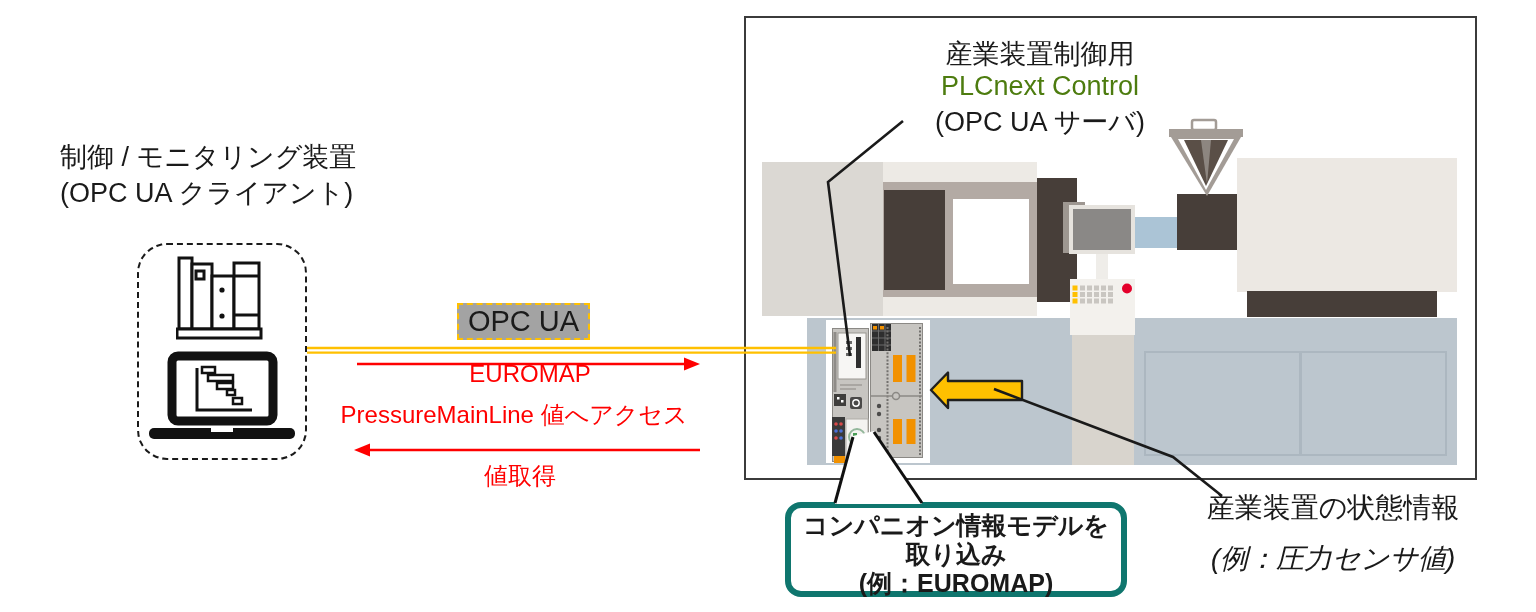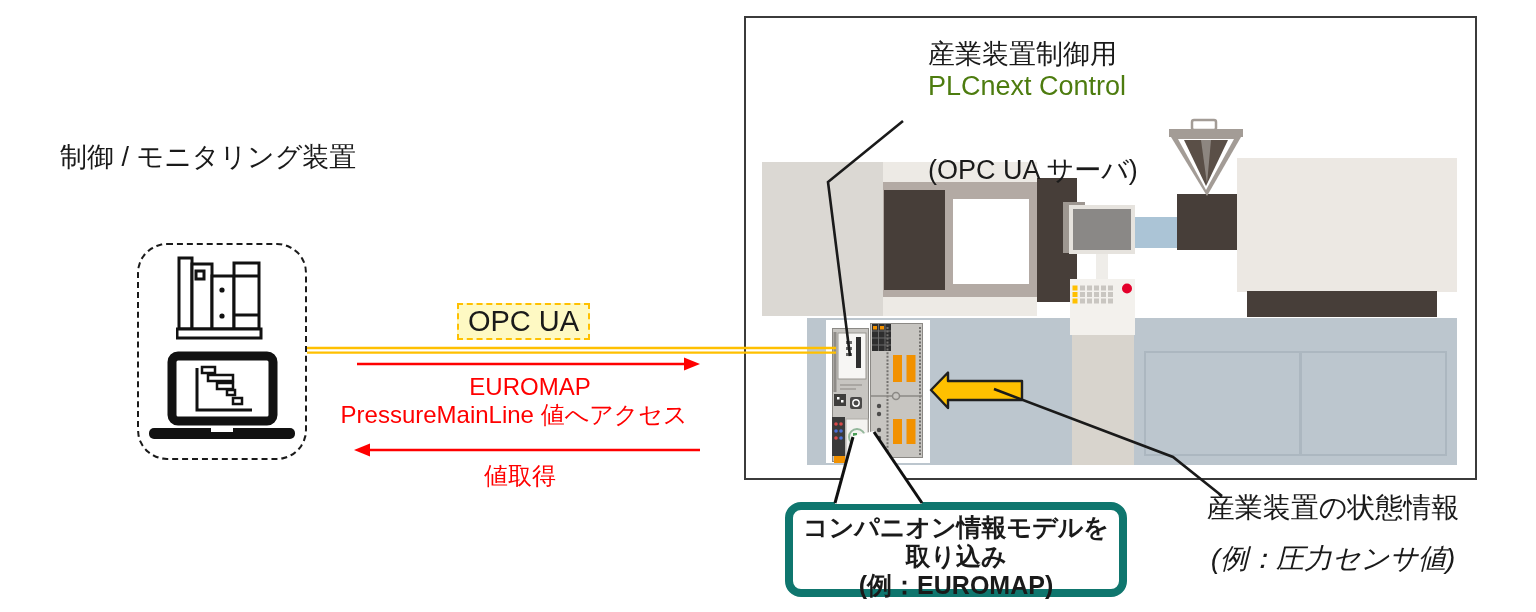--- a/index.html
+++ b/index.html
@@ -30,33 +30,33 @@
   #plc-panel{left:826px;top:320px;width:104px;height:143px;background:#fff;z-index:6;}
   #plc-left{left:832px;top:328px;width:37px;height:134px;background:#C7C5C1;border:1px solid #8B8985;box-sizing:border-box;z-index:7;}
   #plc-right{left:870px;top:323px;width:53px;height:135px;background:#C7C5C1;border:1px solid #8B8985;box-sizing:border-box;z-index:7;}
   
   #client-box{left:137px;top:243px;width:170px;height:217px;border:2.5px dashed #1a1a1a;border-radius:30px;box-sizing:border-box;z-index:2;background:#fff;}
   #books-icon{left:176px;top:256px;z-index:3;}
   #laptop-icon{left:148px;top:346px;z-index:3;}
   
   #overlay{left:0;top:0;width:1536px;height:612px;z-index:20;pointer-events:none;}
   
-  #callout{left:785px;top:502px;width:342px;height:95px;border:8px solid #0f766e;border-radius:16px;background:#fff;box-sizing:border-box;z-index:10;text-align:center;padding-top:3px;}
+  #callout{left:785px;top:502px;width:342px;height:95px;border:6px solid #0f766e;border-radius:16px;background:#fff;box-sizing:border-box;z-index:10;text-align:center;padding-top:3px;}
   #callout .cl{font-weight:bold;font-size:25px;line-height:29px;}
   
   .txt{z-index:30;white-space:nowrap;}
   #t-client-1{left:60px;top:139px;font-size:27px;}
   #t-client-2{left:60px;top:175px;font-size:27px;}
-  .mtitle{left:928px;width:304px;text-align:left;}
+  .mtitle{left:888px;width:304px;text-align:center;}
   #t-m1{top:36px;font-size:27px;}
   #t-m2{top:71px;font-size:27px;color:#4d7c0f;}
-  #t-m3{top:104px;font-size:27px;margin-top:48px;}
-  #t-opcua{left:457px;top:303px;width:133px;height:37px;border:2px dashed #FFC000;box-sizing:border-box;background:#fef9c3;text-align:center;font-size:29px;line-height:33px;z-index:30;}
+  #t-m3{top:104px;font-size:27px;}
+  #t-opcua{left:457px;top:303px;width:133px;height:37px;border:2px dashed #FFC000;box-sizing:border-box;background:#a3a3a3;text-align:center;font-size:29px;line-height:33px;z-index:30;}
   .red{color:#FF0000;}
-  #t-r1{left:380px;top:373px;width:300px;text-align:center;font-size:24px;}
+  #t-r1{left:380px;top:360px;width:300px;text-align:center;font-size:24px;}
   #t-r2{left:311px;top:399px;width:406px;text-align:center;font-size:24px;}
   #t-r3{left:413px;top:460px;width:214px;text-align:center;font-size:24px;}
   .stitle{left:1183px;width:300px;text-align:center;font-size:28px;}
   #t-s1{top:489px;}
   #t-s2{top:540px;font-style:italic;}
 </style>
 </head>
 <body>
 
 <div class="stage">
@@ -231,20 +231,21 @@
       <polygon points="700,364 684,357.5 684,370.5" stroke="none"></polygon>
     </g>
 
     <g stroke="#FF0000" fill="#FF0000">
       <line x1="368" y1="450" x2="700" y2="450" stroke-width="2.6"></line>
       <polygon points="354,450 370,443.5 370,456.5" stroke="none"></polygon>
     </g>
   </svg>
 
   <div class="abs txt" id="t-client-1">制御 / モニタリング装置</div>
+  <div class="abs txt" id="t-client-2">(OPC UA クライアント)</div>
 
   <div class="abs txt mtitle" id="t-m1">産業装置制御用</div>
   <div class="abs txt mtitle" id="t-m2">PLCnext Control</div>
   <div class="abs txt mtitle" id="t-m3">(OPC UA サーバ)</div>
 
   <div class="abs" id="t-opcua">OPC UA</div>
 
   <div class="abs txt red" id="t-r1">EUROMAP</div>
   <div class="abs txt red" id="t-r2">PressureMainLine 値へアクセス</div>
   <div class="abs txt red" id="t-r3">値取得</div>

